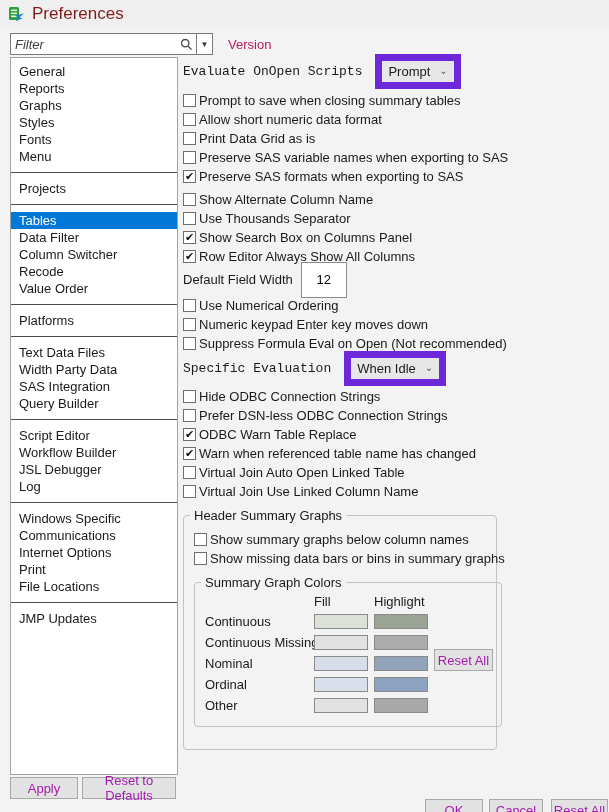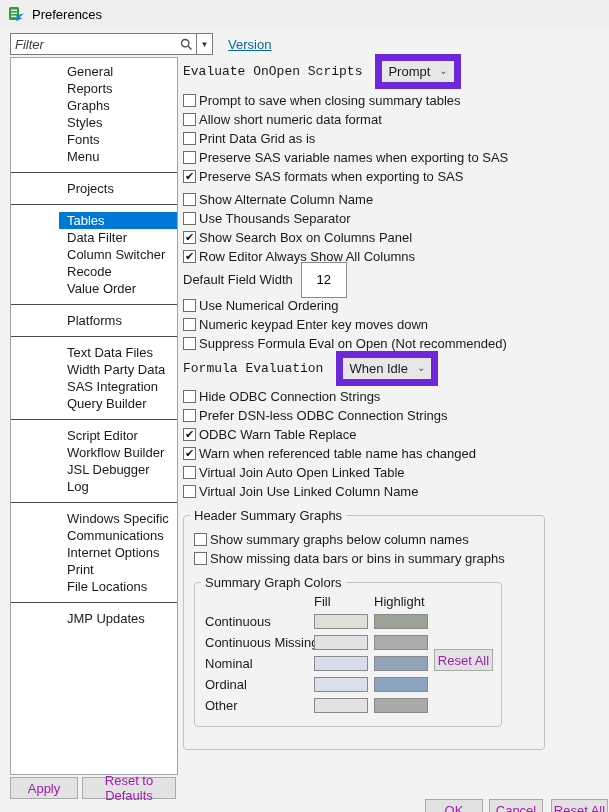--- a/index.html
+++ b/index.html
@@ -9,43 +9,43 @@
     font-size: 13px;
     color: #1a1a1a;
     background: #f4f3f3;
     position: relative;
   }
   
   .titlebar {
     position: absolute; left: 0; top: 0; width: 609px; height: 28px;
     background: #f0efef; display: flex; align-items: center; padding-left: 8px; gap: 7px;
   }
-  .titlebar .title { color: #000000; font-size: 13px; }
+  .titlebar .title { color: #7f1d1d; font-size: 17px; }
   
   .filter-box {
     position: absolute; left: 10px; top: 33px; width: 203px; height: 22px;
     background: #fff; border: 1px solid #7a7a7a; display: flex; align-items: stretch;
   }
   .filter-input {
     flex: 1; border: none; outline: none; font: italic 13px "Liberation Sans", sans-serif;
     color: #b91c1c; padding: 0 4px; background: transparent; min-width: 0;
   }
   .filter-input::placeholder { color: #3c3c3c; font-style: italic; }
   .search-seg { width: 20px; display: flex; align-items: center; justify-content: center; }
   .filter-divider { width: 1px; background: #7a7a7a; }
   .arrow-seg { width: 15px; display: flex; align-items: center; justify-content: center; font-size: 8px; color: #333; cursor: default; }
   .version-link {
-    position: absolute; left: 228px; top: 37px; color: #0369a1; text-decoration: underline; cursor: pointer;
+    position: absolute; left: 228px; top: 37px; color: #be185d; cursor: pointer;
   }
   
   .sidebar {
     position: absolute; left: 10px; top: 57px; width: 168px; height: 718px;
     background: #fff; border: 1px solid #a3a3a3; padding-top: 5px; overflow: hidden;
   }
-  .side-item { height: 17px; line-height: 17px; padding-left: 8px; white-space: nowrap; cursor: default; margin-left: 48px; }
+  .side-item { height: 17px; line-height: 17px; padding-left: 8px; white-space: nowrap; cursor: default; }
   .side-item.selected { background: #0078d7; color: #fff; }
   .side-sep { border: none; border-top: 1px solid #4a4a4a; margin: 7px 0; }
   
   .btn {
     font: 13px "Liberation Sans", sans-serif; color: #a21caf;
     background: #e3e2e2; border: 1px solid #a8a8a8; text-align: center; cursor: default;
     display: inline-flex; align-items: center; justify-content: center;
   }
   .apply-btn { position: absolute; left: 10px; top: 777px; width: 68px; height: 22px; }
   .resetdef-btn { position: absolute; left: 82px; top: 777px; width: 94px; height: 22px; }
@@ -73,21 +73,21 @@
   .fieldwidth-row .lbl { margin-right: 8px; }
   .num-input {
     width: 46px; height: 36px; border: 1px solid #8a8a8a; background: #fff;
     font: 13px "Liberation Sans", sans-serif; text-align: center; outline: none;
   }
   .combo-row2 { margin: 4px 0 8px 0; }
   .odbc-block { margin-top: 0; }
   
   .groupbox {
     position: relative; border: 1px solid #c3c3c3; border-radius: 4px;
-    margin-top: 14px; width: 362px; padding: 12px 8px 22px 10px;
+    margin-top: 14px; width: 314px; padding: 12px 8px 22px 10px;
   }
   .gb-title {
     position: absolute; top: -8px; left: 6px; background: #f4f3f3; padding: 0 4px;
     white-space: nowrap; line-height: 15px;
   }
   .inner-groupbox {
     position: relative; border: 1px solid #c3c3c3; border-radius: 4px;
     margin-top: 14px; margin-left: 0px; width: 308px; padding: 10px 0 10px 10px;
   }
   .color-grid-row {
@@ -226,21 +226,21 @@
   <div class="chk-row">
     <span class="chk"></span>
     <span class="chk-label">Numeric keypad Enter key moves down</span>
   </div>
   <div class="chk-row">
     <span class="chk"></span>
     <span class="chk-label">Suppress Formula Eval on Open (Not recommended)</span>
   </div>
 
   <div class="combo-row combo-row2">
-    <span class="lbl">Formula Evaluation</span>
+    <span class="lbl">Specific Evaluation</span>
     <span class="combo">
       <span>When Idle</span>
       <span class="chev">⌄</span>
     </span>
   </div>
 
   <div class="odbc-block">
     <div class="chk-row">
       <span class="chk"></span>
       <span class="chk-label">Hide ODBC Connection Strings</span>

